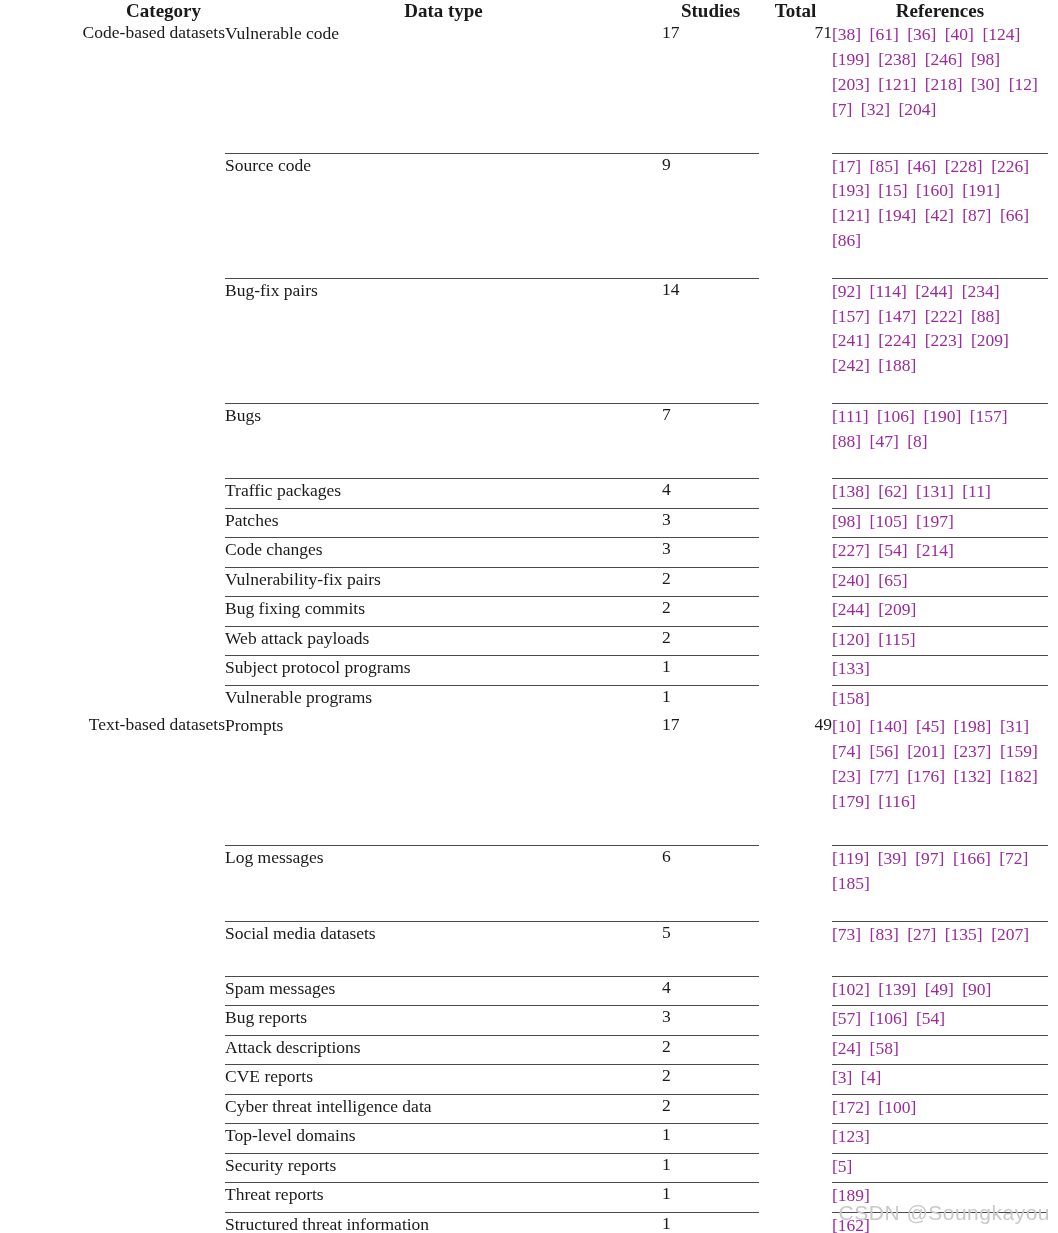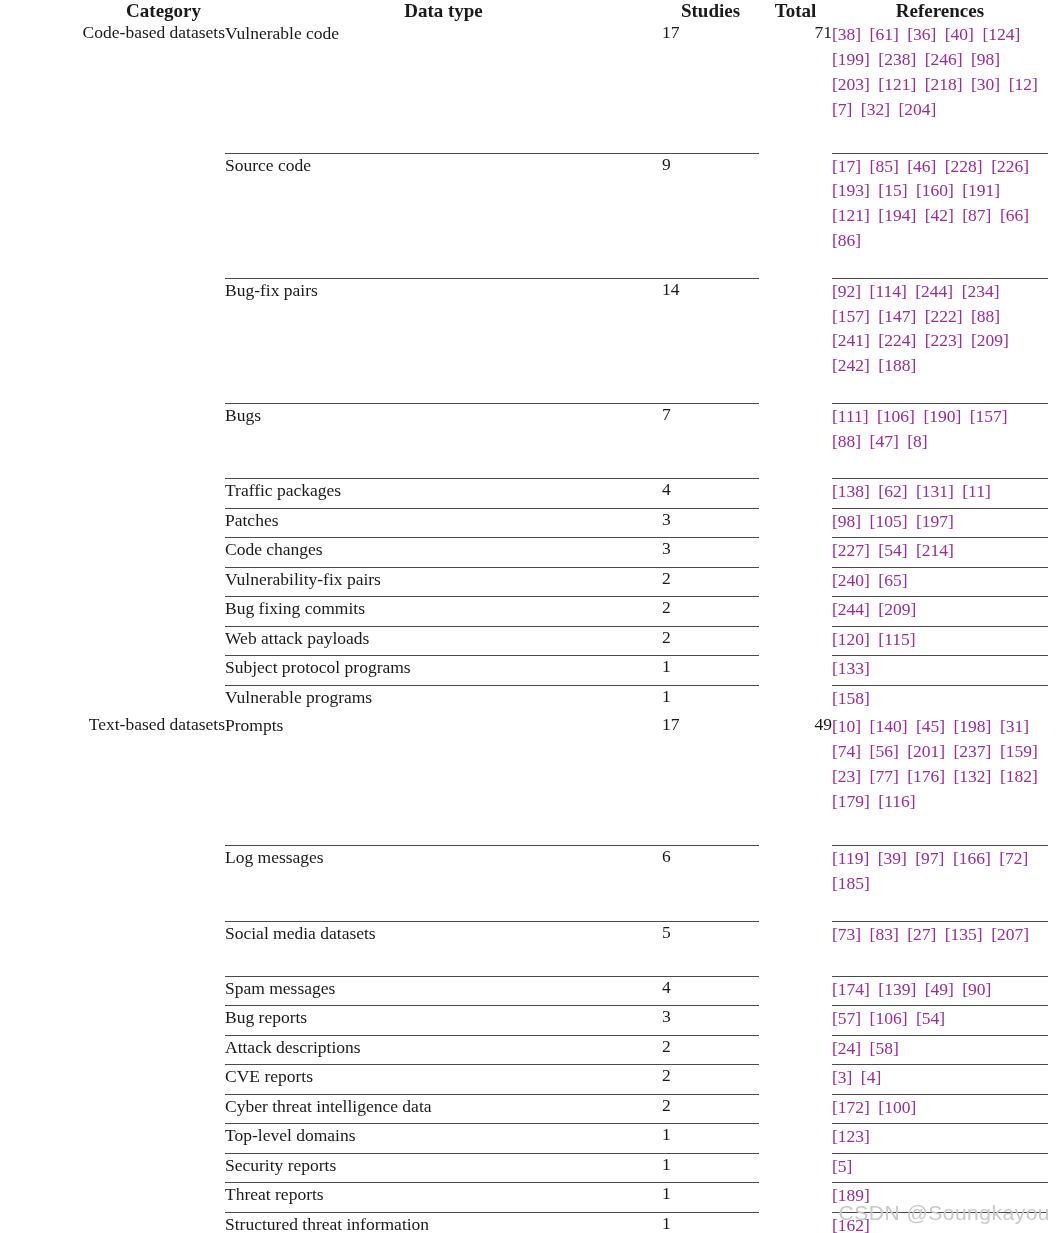--- a/index.html
+++ b/index.html
@@ -226,21 +226,21 @@
           <td class="cell-references vsep-left"><span class="refs spread"><a class="ref">[119]</a> <a class="ref">[39]</a> <a class="ref">[97]</a> <a class="ref">[166]</a> <a class="ref">[72]</a> <a class="ref">[185]</a> </span></td>
         </tr>
         <tr class="row-sep">
           <td class="cell-datatype vsep-left" style="height: 54px;"><span>Social media datasets</span></td>
           <td class="cell-studies vsep-left"><span>5</span></td>
           <td class="cell-references vsep-left"><span class="refs spread"><a class="ref">[73]</a> <a class="ref">[83]</a> <a class="ref">[27]</a> <a class="ref">[135]</a> <a class="ref">[207]</a> </span></td>
         </tr>
         <tr class="row-sep">
           <td class="cell-datatype vsep-left" style="height: 28.5px;"><span>Spam messages</span></td>
           <td class="cell-studies vsep-left"><span>4</span></td>
-          <td class="cell-references vsep-left"><span class="refs"><a class="ref">[174]</a> <a class="ref">[139]</a> <a class="ref">[49]</a> <a class="ref">[90]</a> </span></td>
+          <td class="cell-references vsep-left"><span class="refs"><a class="ref">[102]</a> <a class="ref">[139]</a> <a class="ref">[49]</a> <a class="ref">[90]</a> </span></td>
         </tr>
         <tr class="row-sep">
           <td class="cell-datatype vsep-left" style="height: 28.5px;"><span>Bug reports</span></td>
           <td class="cell-studies vsep-left"><span>3</span></td>
           <td class="cell-references vsep-left"><span class="refs"><a class="ref">[57]</a> <a class="ref">[106]</a> <a class="ref">[54]</a> </span></td>
         </tr>
         <tr class="row-sep">
           <td class="cell-datatype vsep-left" style="height: 28.5px;"><span>Attack descriptions</span></td>
           <td class="cell-studies vsep-left"><span>2</span></td>
           <td class="cell-references vsep-left"><span class="refs"><a class="ref">[24]</a> <a class="ref">[58]</a> </span></td>

